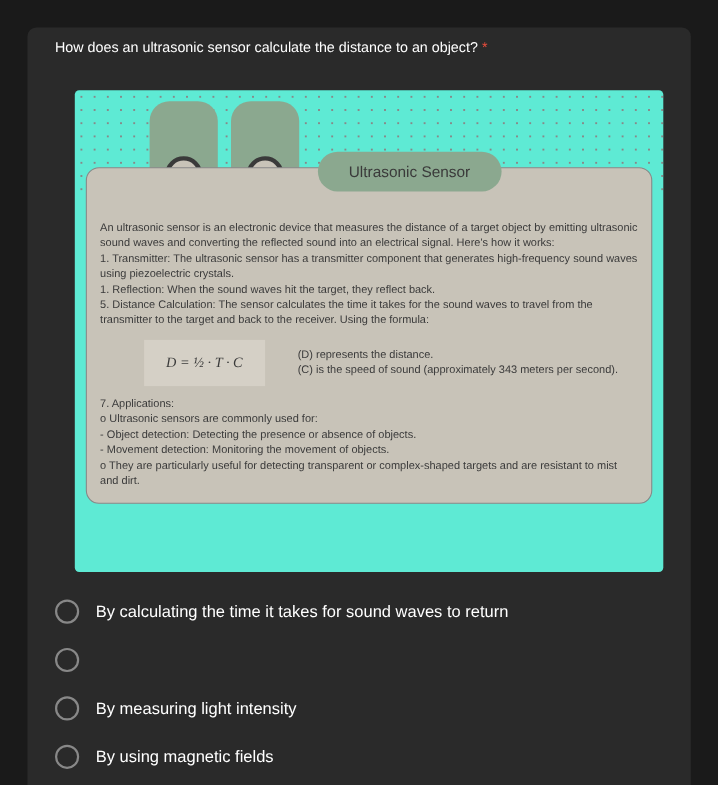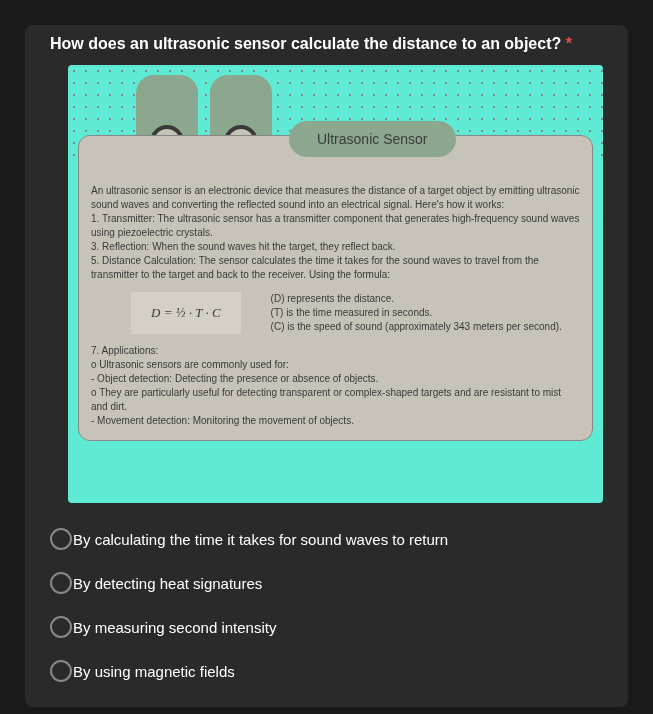--- a/index.html
+++ b/index.html
@@ -14,23 +14,23 @@
       height: 714px;
       padding: 25px;
     }
     .question-container {
       background-color: #2a2a2a;
       border-radius: 8px;
       padding: 10px 25px 25px 25px;
     }
     .question-title {
       color: #ffffff;
-      font-size: 16px;
-      font-weight: bold;
-      margin-bottom: 12px;
+      font-size: 13px;
+      font-weight: normal;
+      margin-bottom: 32px;
     }
     .required {
       color: #e74c3c;
     }
     .image-area {
       background-color: #5eead4;
       border-radius: 4px;
       padding: 0;
       margin-bottom: 25px;
       position: relative;
@@ -115,21 +115,21 @@
       line-height: 1.4;
     }
     .options-list {
       display: flex;
       flex-direction: column;
       gap: 22px;
     }
     .option-item {
       display: flex;
       align-items: center;
-      gap: 1px;
+      gap: 15px;
       cursor: pointer;
     }
     .radio-circle {
       width: 22px;
       height: 22px;
       border: 2px solid #888;
       border-radius: 50%;
       background-color: transparent;
       flex-shrink: 0;
     }
@@ -157,52 +157,50 @@
           <div class="sensor-circle"></div>
         </div>
       </div>
     </div>
 
     <div class="info-box">
       <div class="sensor-label">Ultrasonic Sensor</div>
       <div class="info-text">
         <div>An ultrasonic sensor is an electronic device that measures the distance of a target object by emitting ultrasonic sound waves and converting the reflected sound into an electrical signal. Here's how it works:</div>
         <div>1. Transmitter: The ultrasonic sensor has a transmitter component that generates high-frequency sound waves using piezoelectric crystals.</div>
-        <div>3. Reflection: When the sound waves hit the target, they reflect back.</div>
+        <div>1. Reflection: When the sound waves hit the target, they reflect back.</div>
         <div>5. Distance Calculation: The sensor calculates the time it takes for the sound waves to travel from the transmitter to the target and back to the receiver. Using the formula:</div>
 
         <div class="formula-row">
           <div class="formula-box">D = ½ · T · C</div>
           <div class="formula-legend">
             <div>(D) represents the distance.</div>
-            <div>(T) is the time measured in seconds.</div>
             <div>(C) is the speed of sound (approximately 343 meters per second).</div>
           </div>
         </div>
 
         <div>7. Applications:</div>
         <div>o Ultrasonic sensors are commonly used for:</div>
         <div>- Object detection: Detecting the presence or absence of objects.</div>
+        <div>- Movement detection: Monitoring the movement of objects.</div>
         <div>o They are particularly useful for detecting transparent or complex-shaped targets and are resistant to mist and dirt.</div>
-        <div>- Movement detection: Monitoring the movement of objects.</div>
       </div>
     </div>
   </div>
 
   <div class="options-list">
     <div class="option-item">
       <div class="radio-circle"></div>
       <span class="option-label">By calculating the time it takes for sound waves to return</span>
     </div>
     <div class="option-item">
       <div class="radio-circle"></div>
-      <span class="option-label">By detecting heat signatures</span>
-    </div>
-    <div class="option-item">
-      <div class="radio-circle"></div>
-      <span class="option-label">By measuring second intensity</span>
+    </div>
+    <div class="option-item">
+      <div class="radio-circle"></div>
+      <span class="option-label">By measuring light intensity</span>
     </div>
     <div class="option-item">
       <div class="radio-circle"></div>
       <span class="option-label">By using magnetic fields</span>
     </div>
   </div>
 </div>
 
 </body></html>

